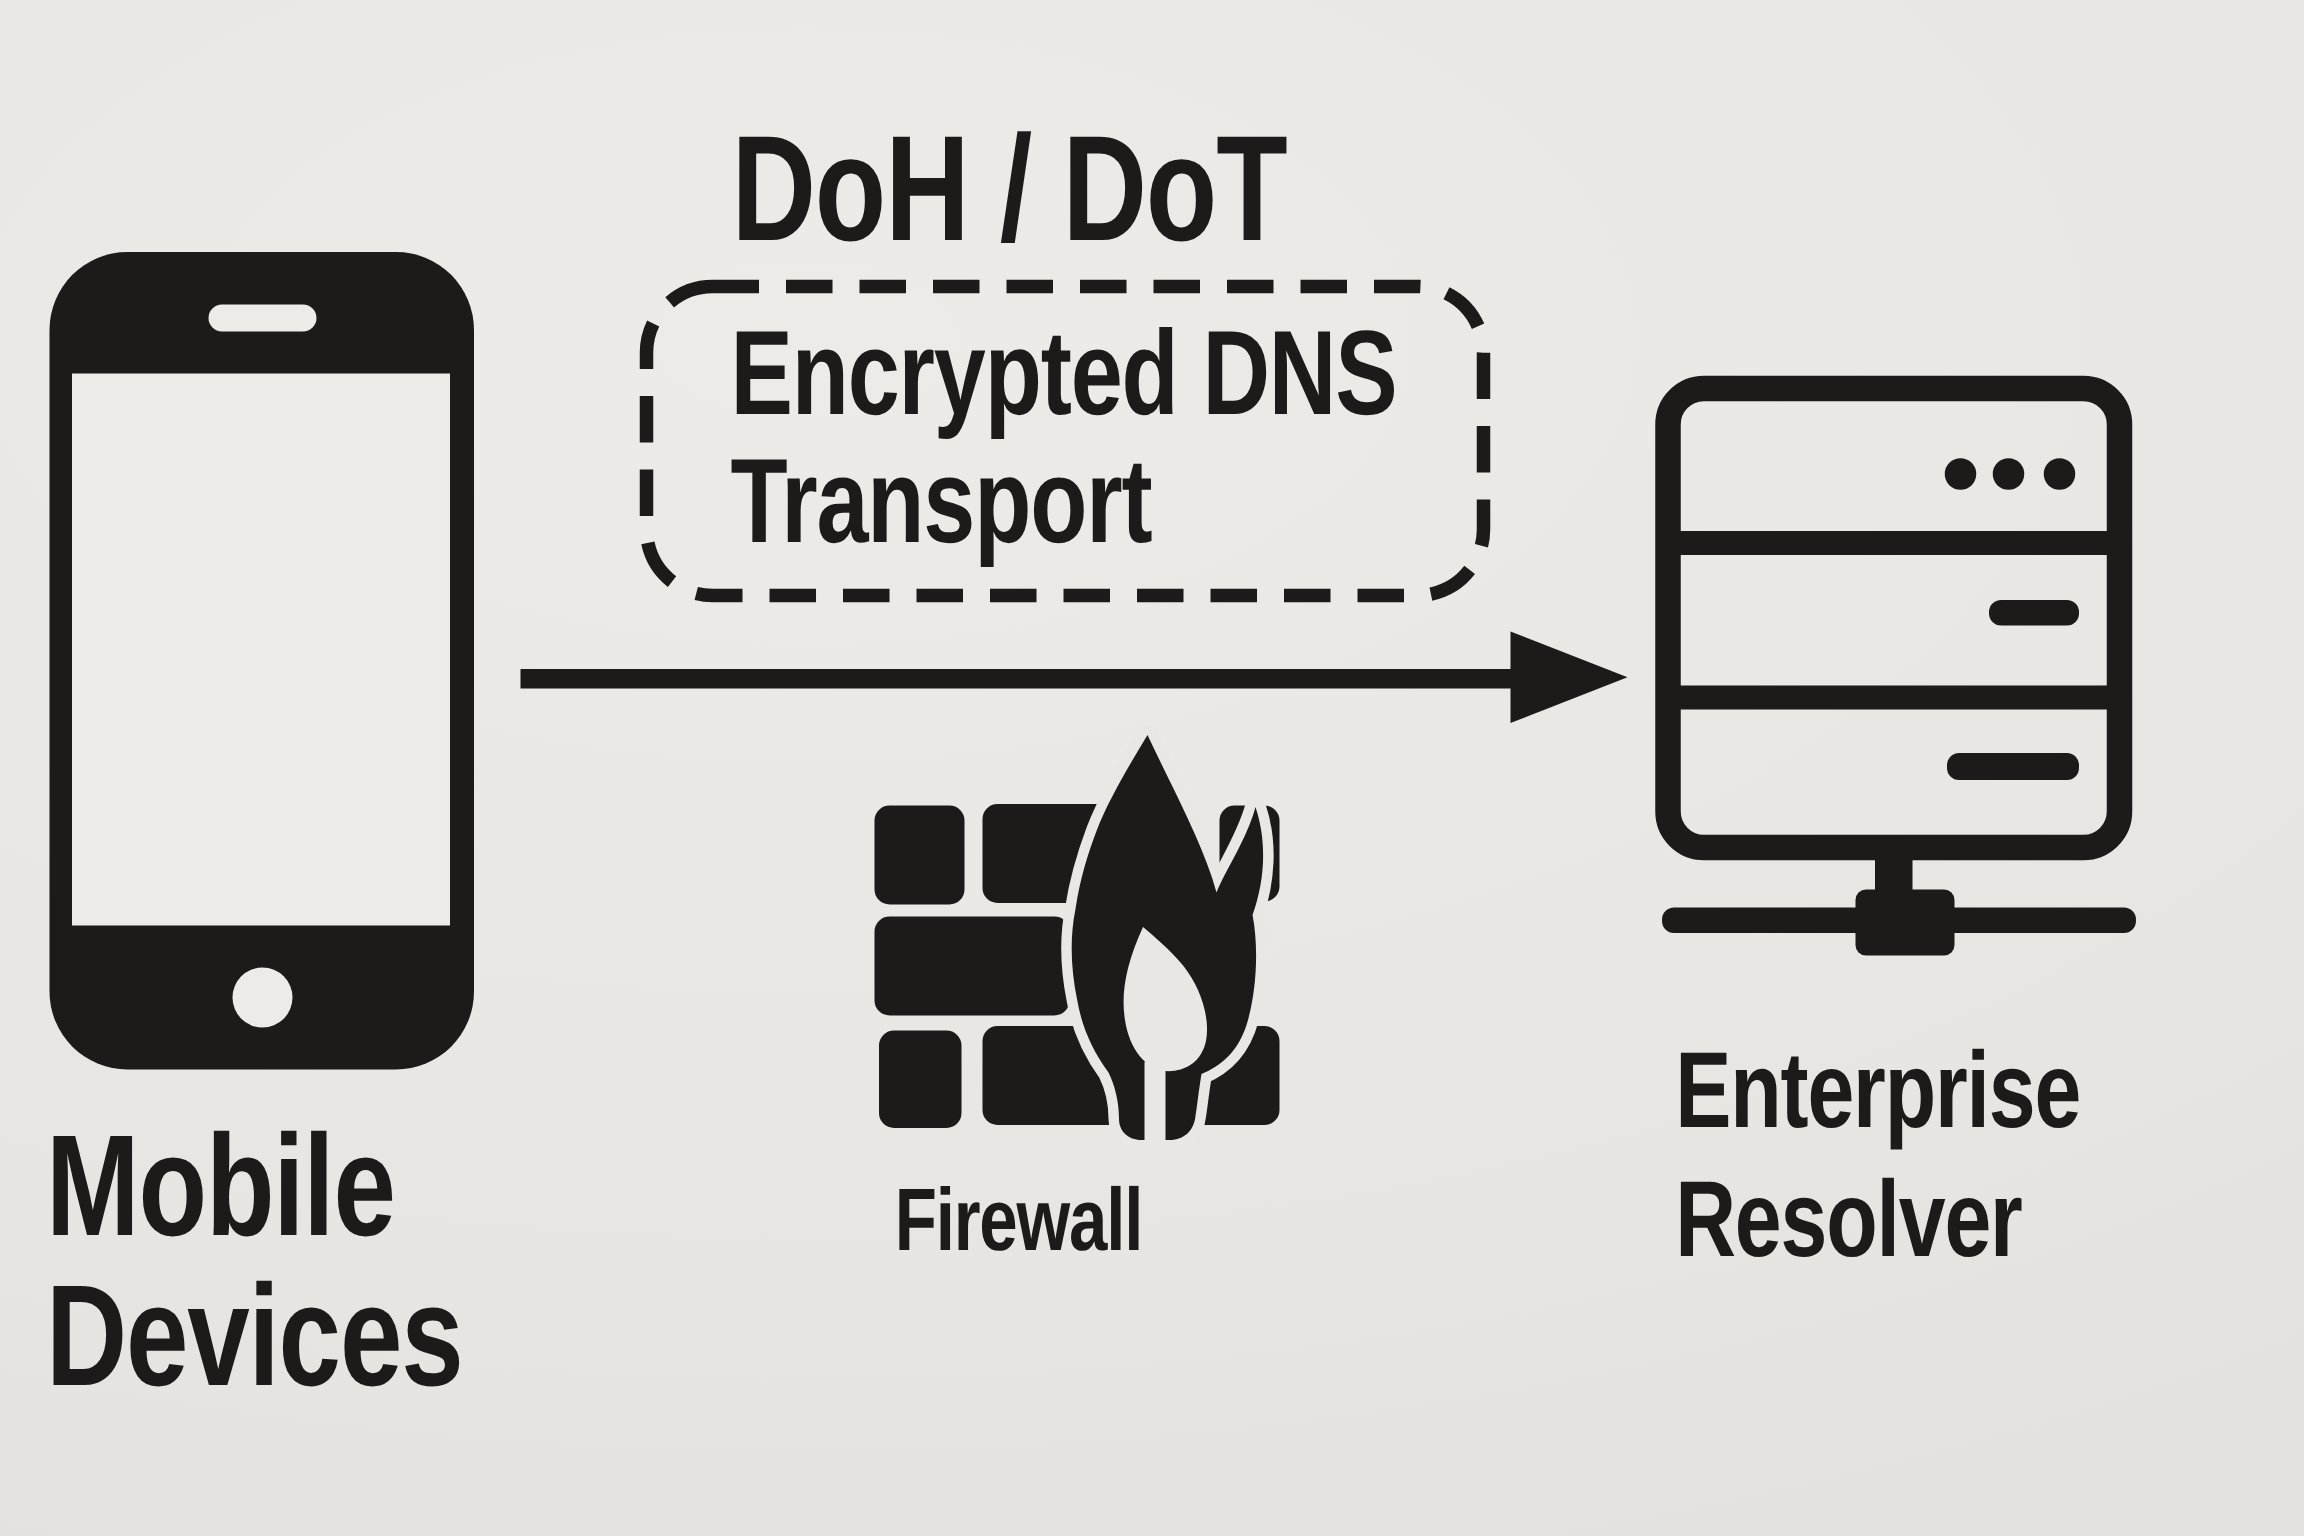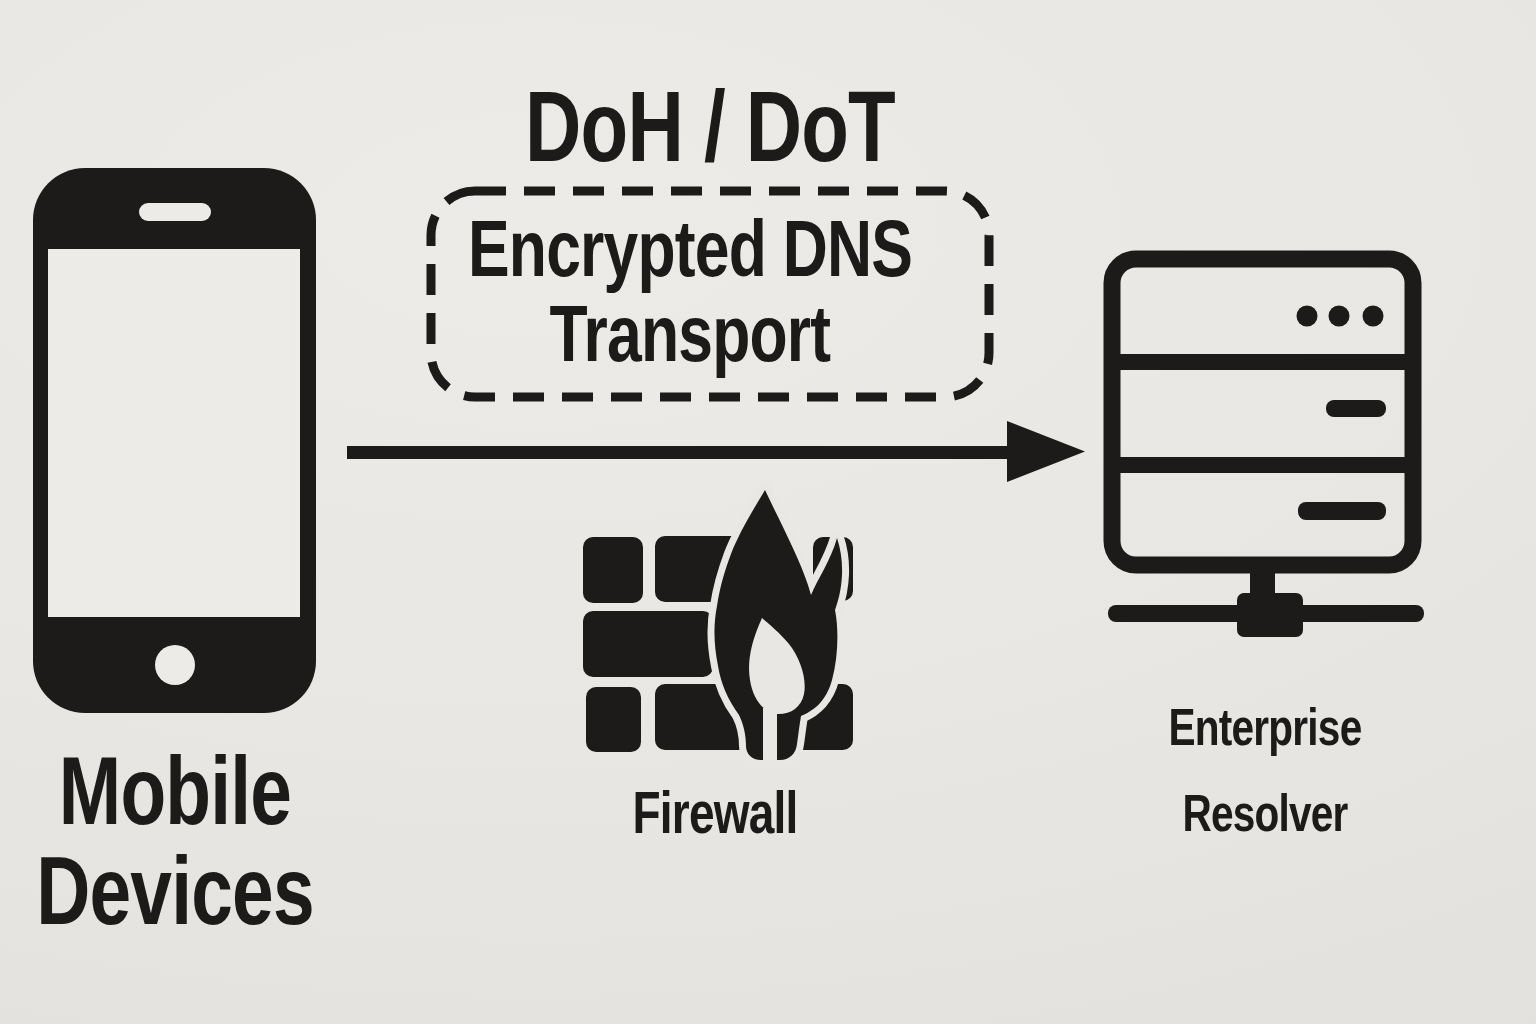--- a/index.html
+++ b/index.html
@@ -7,36 +7,35 @@
     position:relative;
     width:1536px;height:1024px;
     overflow:hidden;
     background:radial-gradient(130% 100% at 35% 22%, #edebe8 0%, #e8e7e4 48%, #e1e0dd 100%);
     font-family:"Liberation Sans", sans-serif;
     color:#1d1b19;
   }
   .abs{position:absolute;}
   .label{
     font-weight:700;
-    text-align:center;
     line-height:1.0;
     letter-spacing:-1px;
     white-space:nowrap;
   }
   .cond{
     display:inline-block;
     transform:scaleX(0.78);
     transform-origin:50% 0;
     width:100%;
   }
   .title{font-size:100px;}
   .boxtext{font-size:80px;line-height:85px;}
   .lbl-mobile{font-size:96px;line-height:100px;}
   .lbl-firewall{font-size:59px;}
-  .lbl-resolver{font-size:52px;line-height:86px;}
+  .lbl-resolver{font-size:72px;line-height:86px;}
 </style>
 </head>
 <body>
 
 <div class="stage">
 
   <svg class="abs" style="left:32px;top:167px;" width="285" height="547" viewBox="0 0 285 547" aria-hidden="true">
     <rect x="1" y="1" width="283" height="545" rx="52" fill="#1d1b19"></rect>
     <rect x="16" y="82" width="252" height="368" fill="#ecebe8"></rect>
     <rect x="107" y="36" width="72" height="18" rx="9" fill="#ecebe8"></rect>
@@ -50,21 +49,21 @@
     </span>
   </div>
 
   <div class="abs label title" style="left:425px;top:76px;width:570px;">
     <span class="cond">DoH / DoT</span>
   </div>
 
   <svg class="abs" style="left:424px;top:184px;" width="572" height="222" viewBox="0 0 572 222" aria-hidden="true">
     <rect x="7" y="7" width="558" height="206" rx="44" fill="none" stroke="#1d1b19" stroke-width="9" stroke-dasharray="31 18"></rect>
   </svg>
-  <div class="abs label boxtext" style="left:404px;top:206px;width:572px;">
+  <div class="abs label boxtext" style="left:424px;top:206px;width:572px;">
     <span class="cond">
       <span>Encrypted DNS</span><br>
       <span>Transport</span>
     </span>
   </div>
 
   <svg class="abs" style="left:345px;top:420px;" width="745" height="64" viewBox="0 0 745 64" aria-hidden="true">
     <rect x="2" y="26" width="662" height="13" fill="#1d1b19"></rect>
     <polygon points="662,1 740,31.5 662,62" fill="#1d1b19"></polygon>
   </svg>

